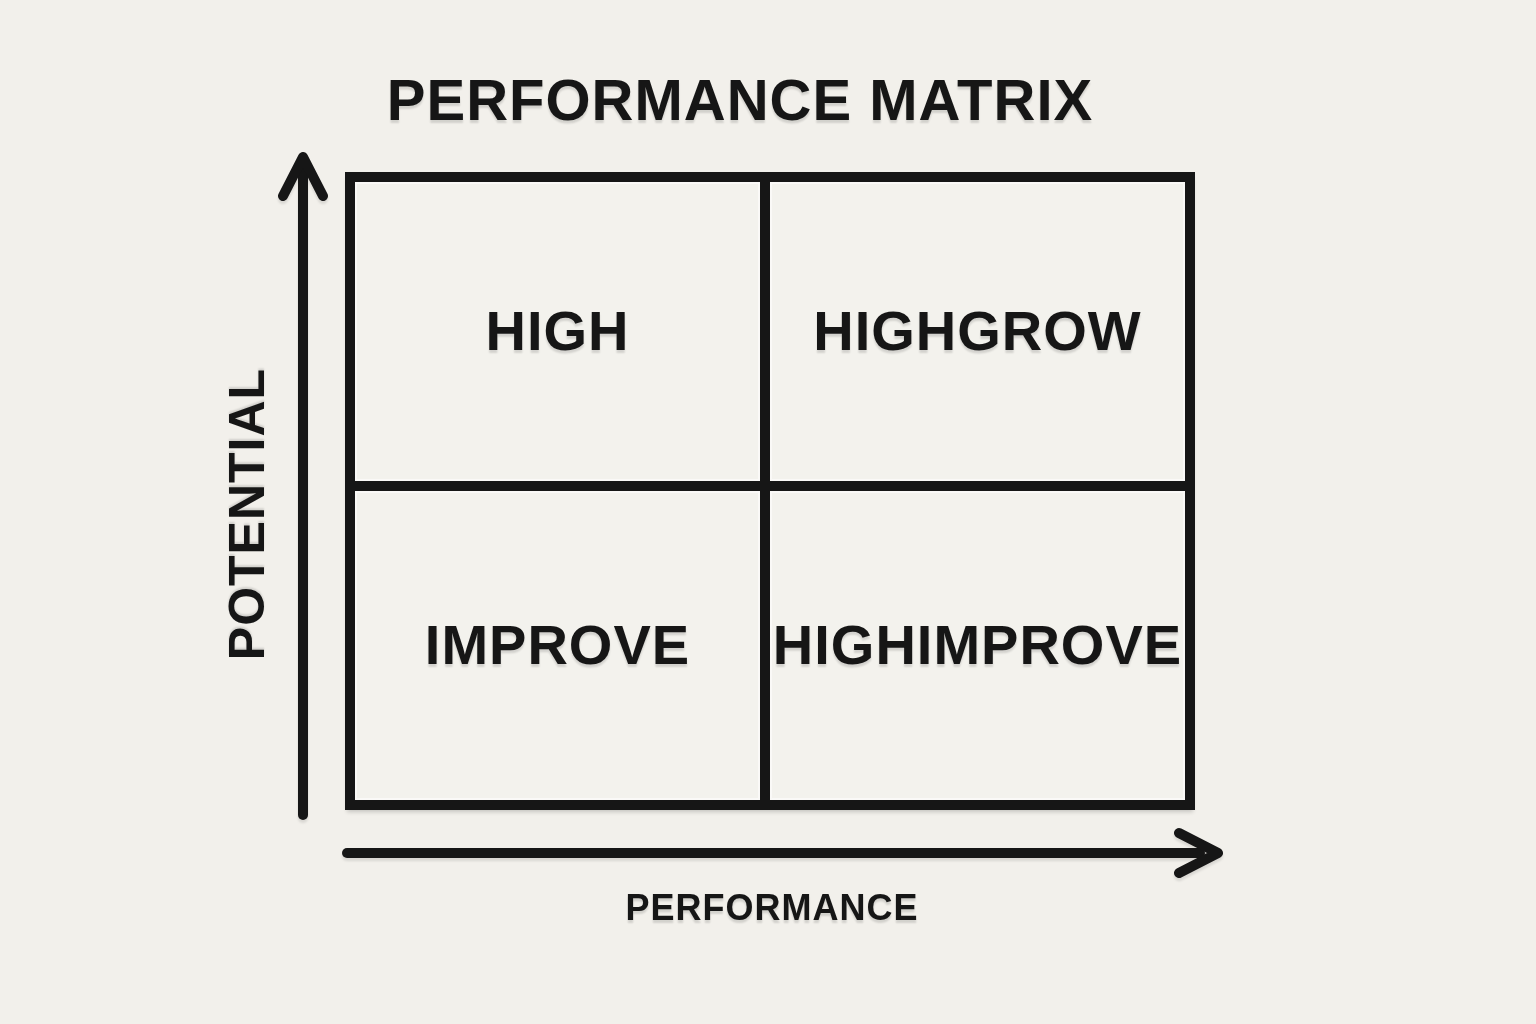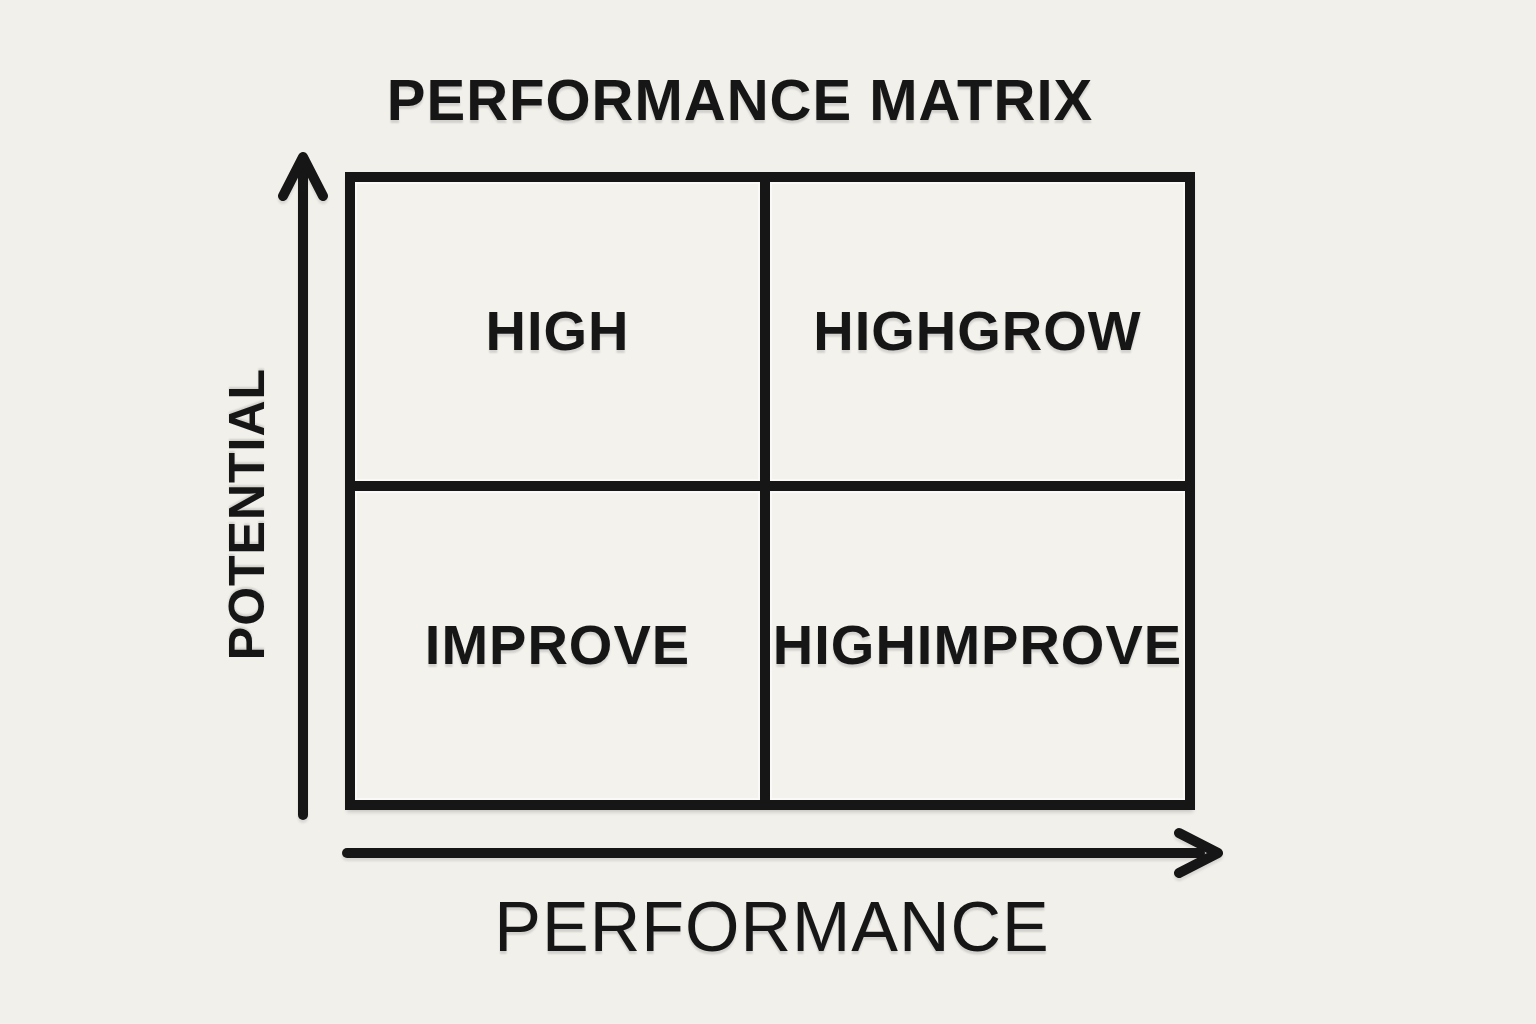--- a/index.html
+++ b/index.html
@@ -49,27 +49,26 @@
     letter-spacing: 1px;
     white-space: nowrap;
     color: var(--ink);
     text-shadow: 2px 0 2px rgba(20,20,20,0.14);
   }
   .x-axis-label {
     position: absolute;
     left: 772px;
     top: 908px;
     transform: translate(-50%, -50%);
-    font-size: 70px;
-    font-weight: normal;
+    font-size: 36px;
+    font-weight: bold;
     letter-spacing: 1px;
     white-space: nowrap;
     color: var(--ink);
     text-shadow: 0 3px 2px rgba(20,20,20,0.14);
-    margin-top: 19px;
   }
   .matrix {
     position: absolute;
     left: 345px;
     top: 172px;
     width: 850px;
     height: 638px;
     border: 10px solid var(--ink);
     display: grid;
     grid-template-columns: 1fr 1fr;

